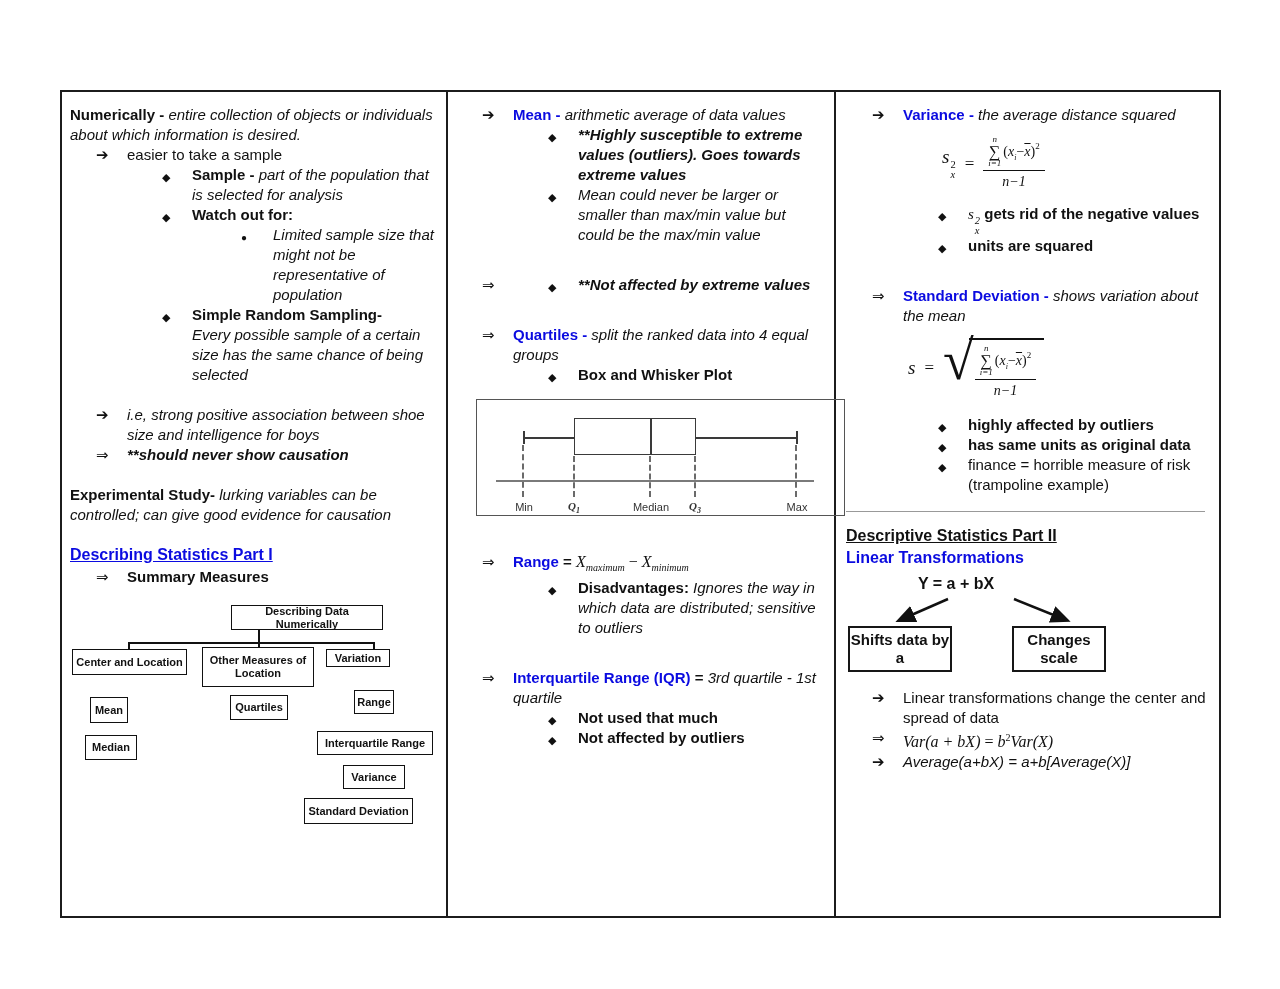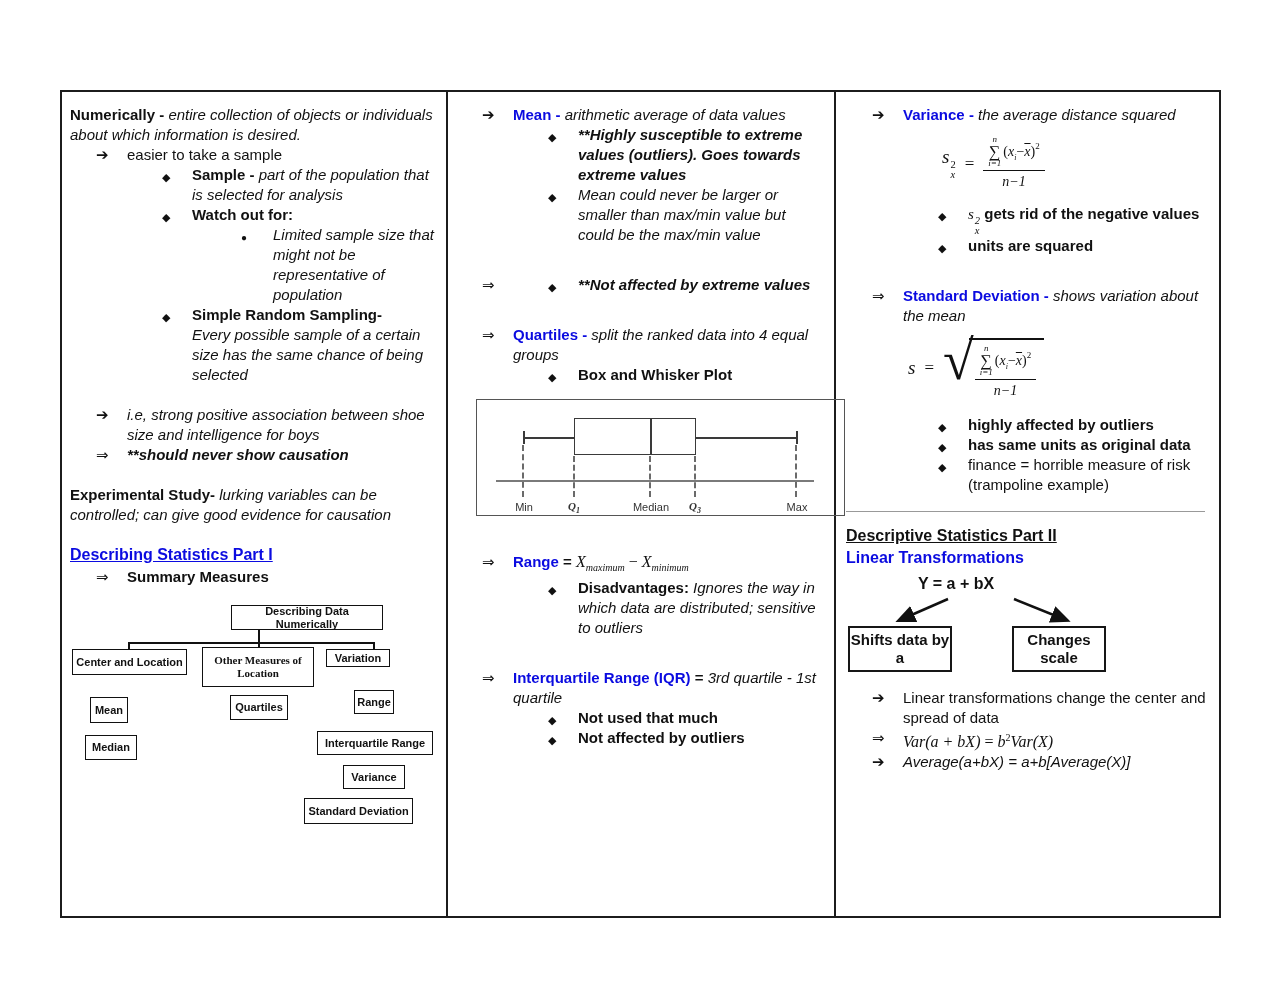--- a/index.html
+++ b/index.html
@@ -121,21 +121,21 @@
     </div>
 
     <div class="tree">
       <div class="tnode" style="left:113px;top:4px;width:152px;height:25px;margin-left:48px;">Describing Data Numerically</div>
       <div class="tline" style="left:188px;top:29px;width:2px;height:12px;"></div>
       <div class="tline" style="left:58px;top:41px;width:247px;height:2px;"></div>
       <div class="tline" style="left:58px;top:43px;width:2px;height:5px;"></div>
       <div class="tline" style="left:188px;top:43px;width:2px;height:3px;"></div>
       <div class="tline" style="left:303px;top:43px;width:2px;height:5px;"></div>
       <div class="tnode" style="left:2px;top:48px;width:115px;height:26px;">Center and Location</div>
-      <div class="tnode" style="left:132px;top:46px;width:112px;height:40px;font-family:Liberation Serif, serif;">Other Measures of Location</div>
+      <div class="tnode" style="left:132px;top:46px;width:112px;height:40px;">Other Measures of Location</div>
       <div class="tnode" style="left:256px;top:48px;width:64px;height:18px;">Variation</div>
       <div class="tnode" style="left:20px;top:96px;width:38px;height:26px;">Mean</div>
       <div class="tnode" style="left:160px;top:94px;width:58px;height:25px;">Quartiles</div>
       <div class="tnode" style="left:284px;top:89px;width:40px;height:24px;">Range</div>
       <div class="tnode" style="left:15px;top:134px;width:52px;height:25px;">Median</div>
       <div class="tnode" style="left:247px;top:130px;width:116px;height:24px;">Interquartile Range</div>
       <div class="tnode" style="left:273px;top:164px;width:62px;height:24px;">Variance</div>
       <div class="tnode" style="left:234px;top:197px;width:109px;height:26px;">Standard Deviation</div>
     </div>
   </div>

